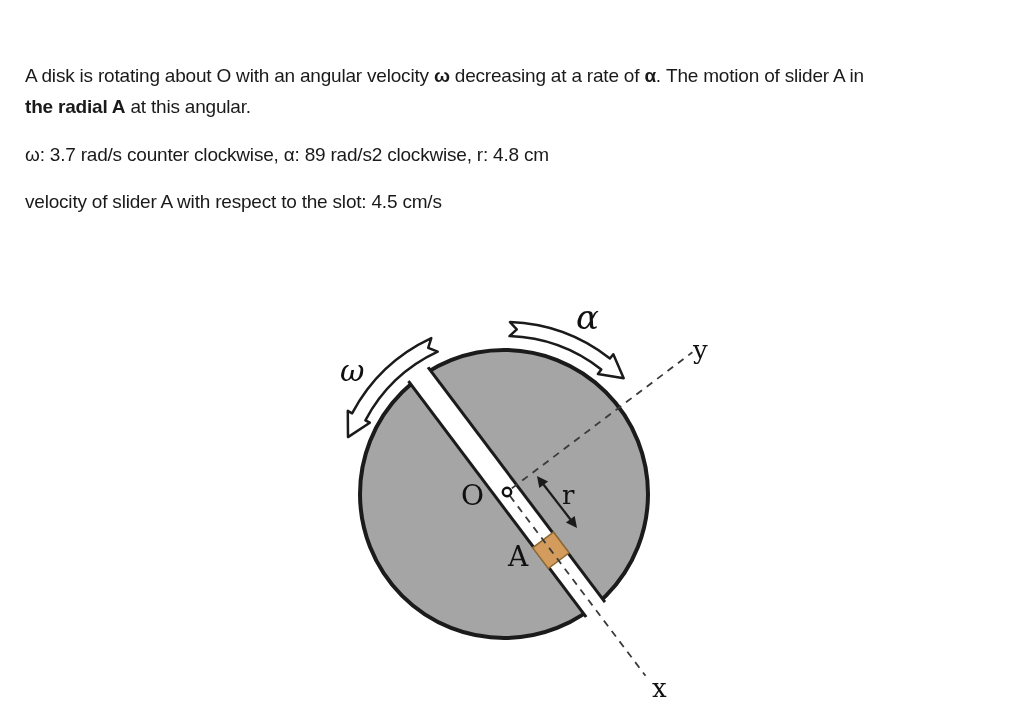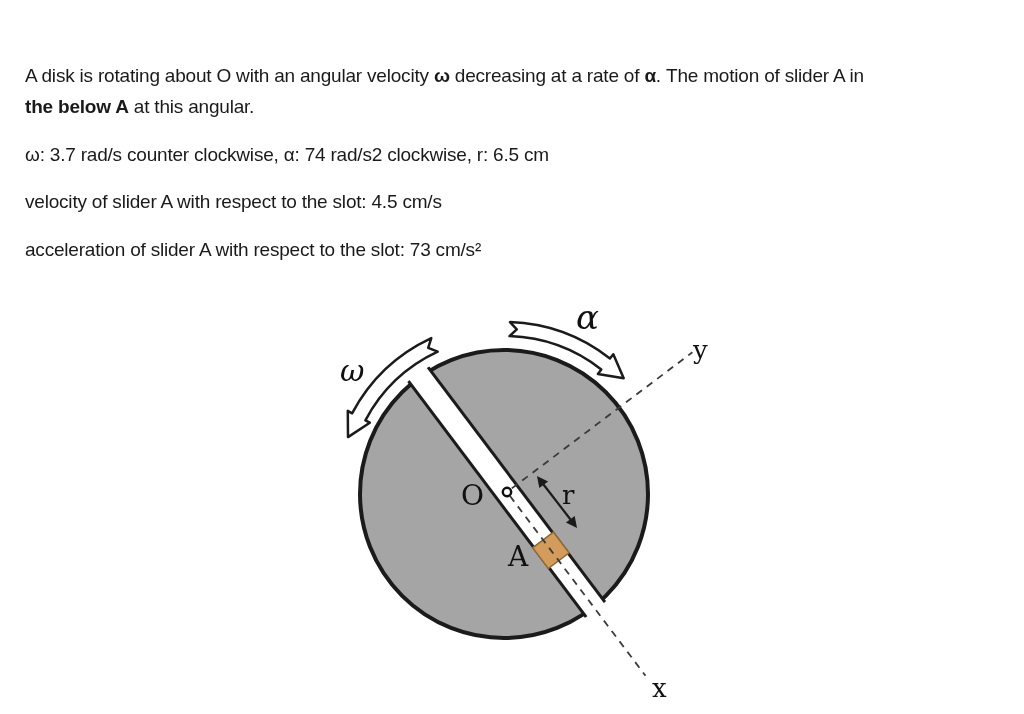--- a/index.html
+++ b/index.html
@@ -39,25 +39,24 @@
   .greek { font-style: italic; }
 </style>
 </head>
 <body>
 
 <div class="page">
 
   <div class="text-block">
     <div>
         <div class="para-line"><span>A disk is rotating about O with an angular velocity </span><span class="b">ω</span><span> decreasing at a rate of </span><span class="b">α</span><span>. The motion of slider A in</span></div>
-        <div class="para-line"><span class="b">the below A</span><span> at this angular.</span></div>
+        <div class="para-line"><span class="b">the radial A</span><span> at this angular.</span></div>
       </div>
-    <p class="given">ω: 3.7 rad/s counter clockwise, α: 74 rad/s2 clockwise, r: 6.5 cm</p>
+    <p class="given">ω: 3.7 rad/s counter clockwise, α: 89 rad/s2 clockwise, r: 4.8 cm</p>
     <p class="given">velocity of slider A with respect to the slot: 4.5 cm/s</p>
-    <p class="given">acceleration of slider A with respect to the slot: 73 cm/s²</p>
   </div>
 
   <svg class="figure" viewBox="0 0 460 421" width="460" height="421">
 
     <defs>
       <clipPath id="diskClip">
         <circle cx="204" cy="201" r="148"></circle>
       </clipPath>
     </defs>
 

